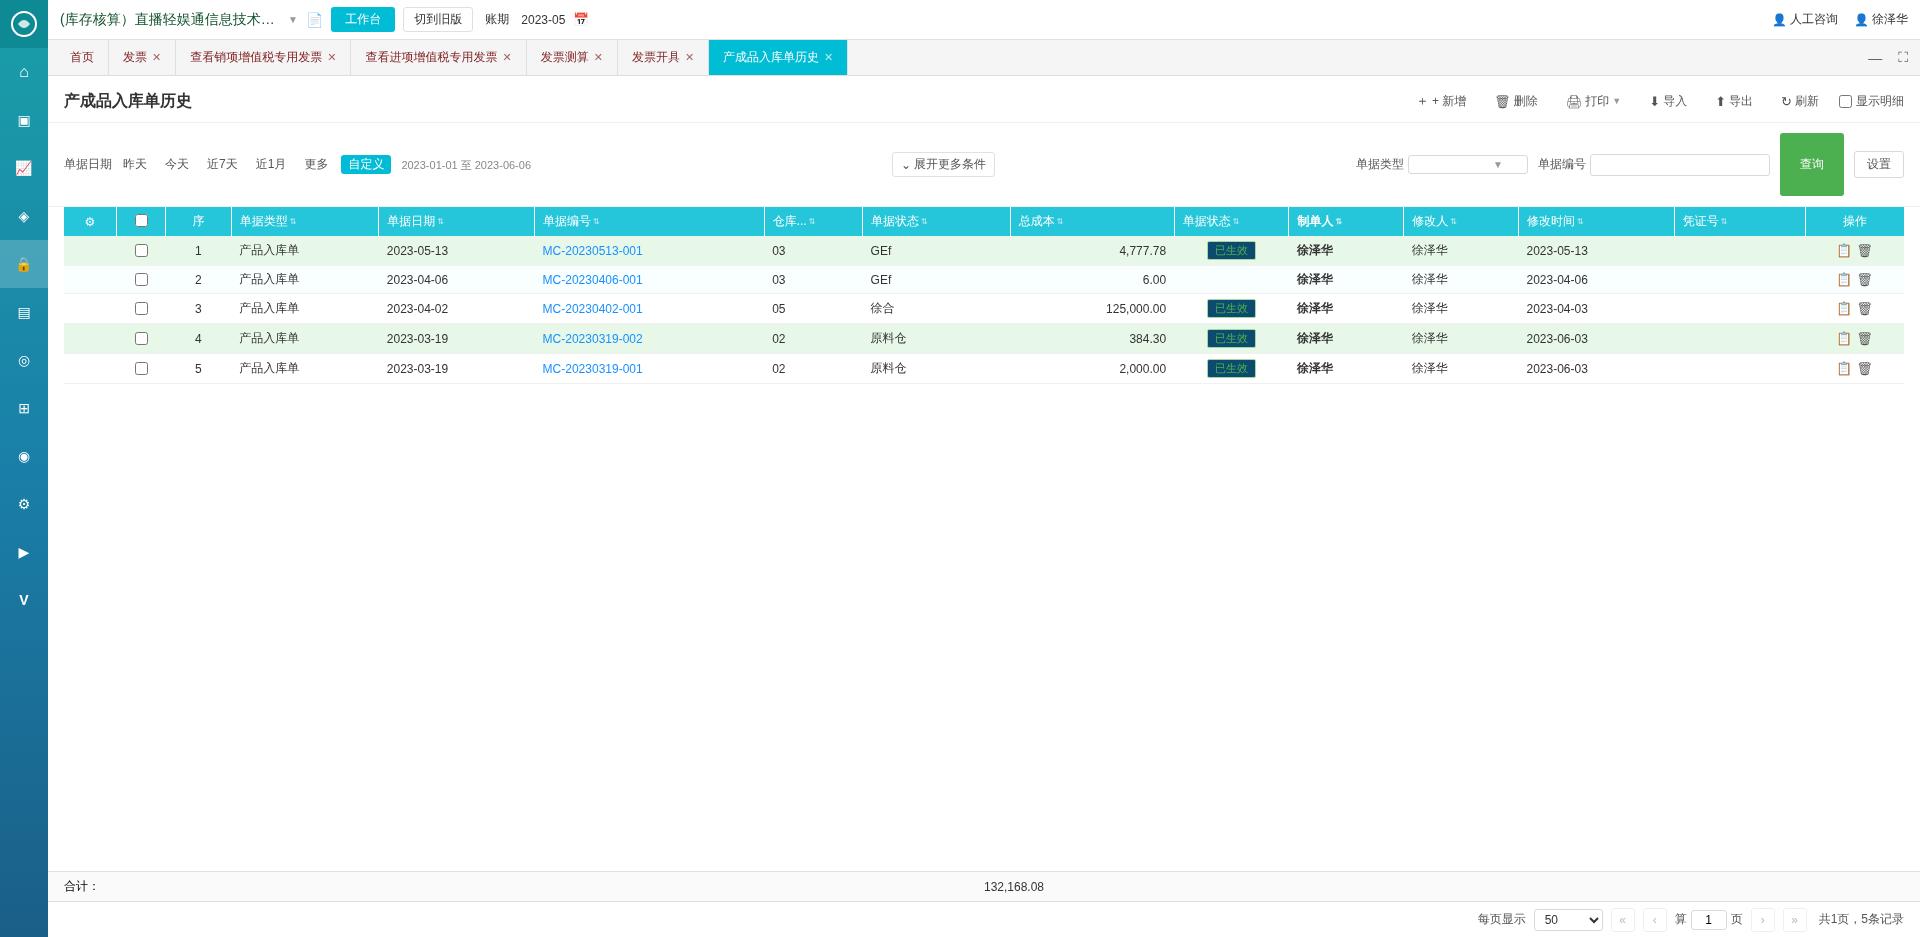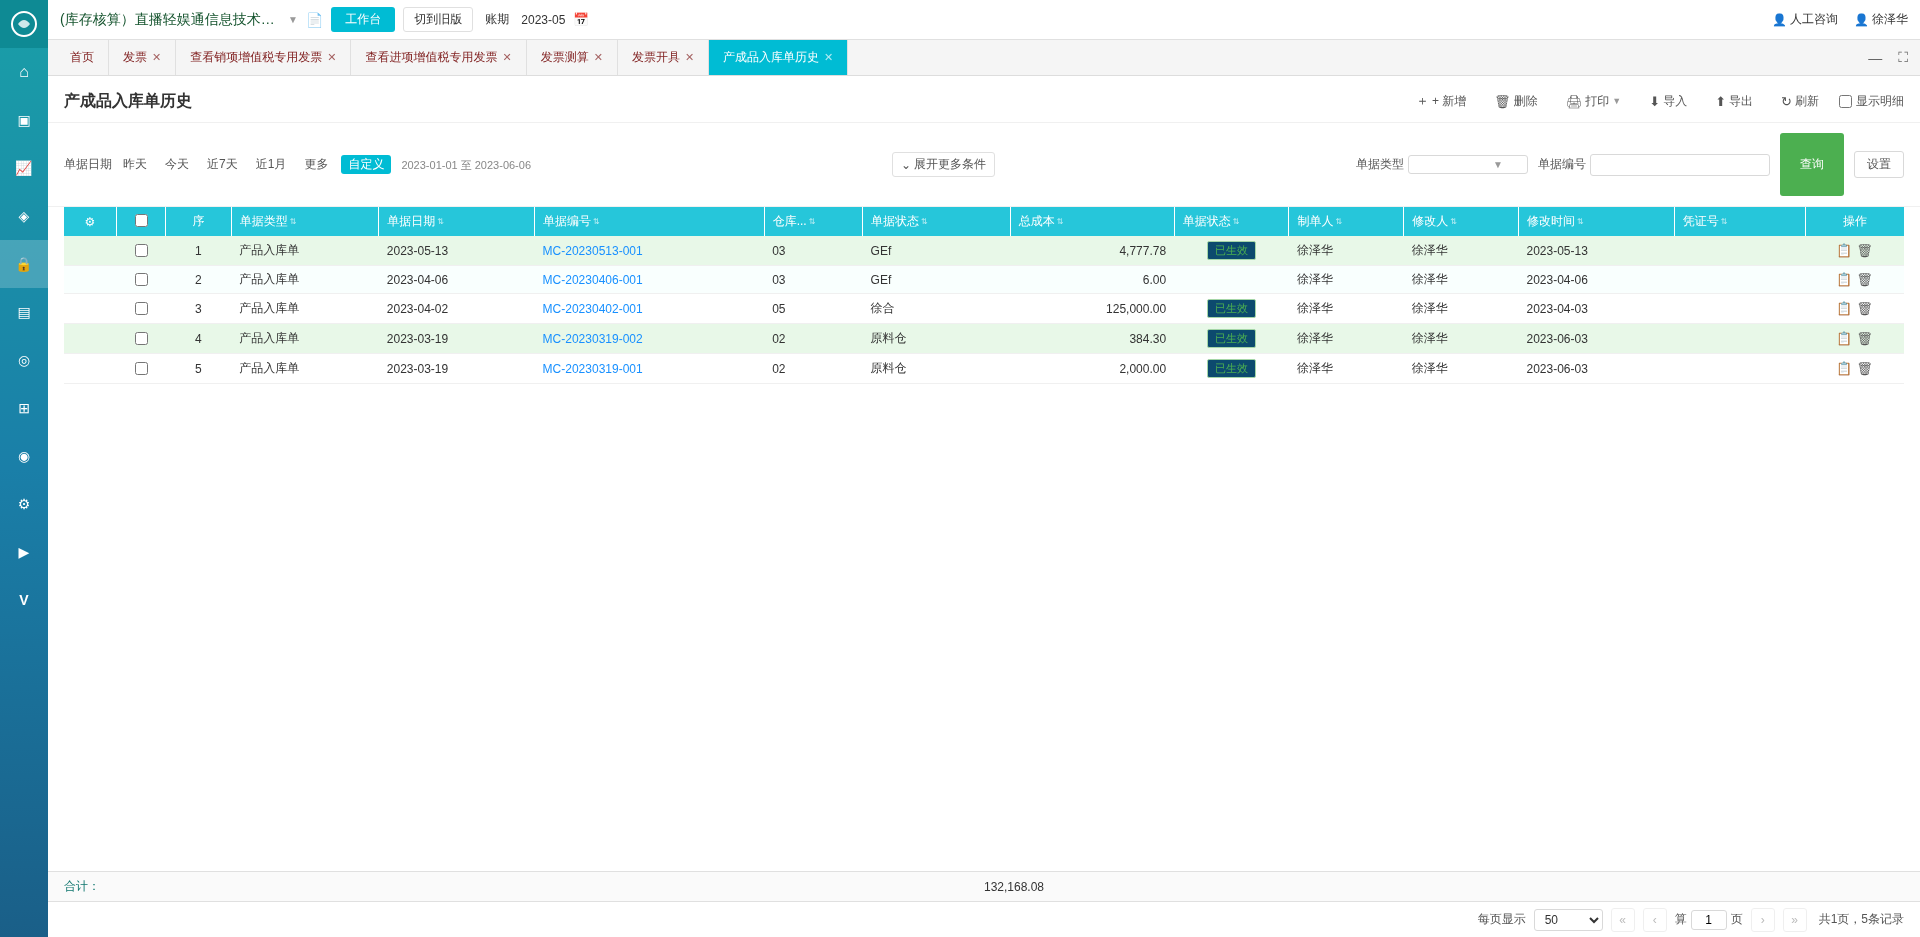--- a/index.html
+++ b/index.html
@@ -338,38 +338,38 @@
     .col-num { width: 40px; text-align: center; }
     .col-check { width: 30px; text-align: center; }
     .col-config { width: 32px; text-align: center; }
     .col-type { width: 90px; }
     .col-date { width: 95px; }
     .col-code { width: 140px; }
     .col-warehouse { width: 60px; }
     .col-wname { width: 90px; }
     .col-cost { width: 100px; text-align: right; }
     .col-status { width: 70px; text-align: center; }
-    .col-maker { width: 70px; }
+    .col-maker { width: 70px; font-weight: bold; }
     .col-modifier { width: 70px; }
     .col-modtime { width: 95px; }
     .col-voucher { width: 80px; }
     .col-op { width: 60px; text-align: center; }
 
     .row-op { display: flex; align-items: center; gap: 4px; justify-content: center; }
     .op-icon { cursor: pointer; color: #555; font-size: 13px; }
 
     
     .table-footer {
       padding: 6px 16px;
       display: flex;
       align-items: center;
       border-top: 1px solid #e0e0e0;
       background: #fafafa;
     }
-    .footer-total-label { color: #0f766e; font-size: 12px; width: 60px; }
+    .footer-total-label { color: #000000; font-size: 12px; width: 60px; }
     .footer-total-value { font-size: 12px; color: #333; flex: 1; text-align: center; }
 
     
     .pagination {
       height: 36px;
       display: flex;
       align-items: center;
       justify-content: flex-end;
       padding: 16px 16px;
       border-top: 1px solid #e0e0e0;

